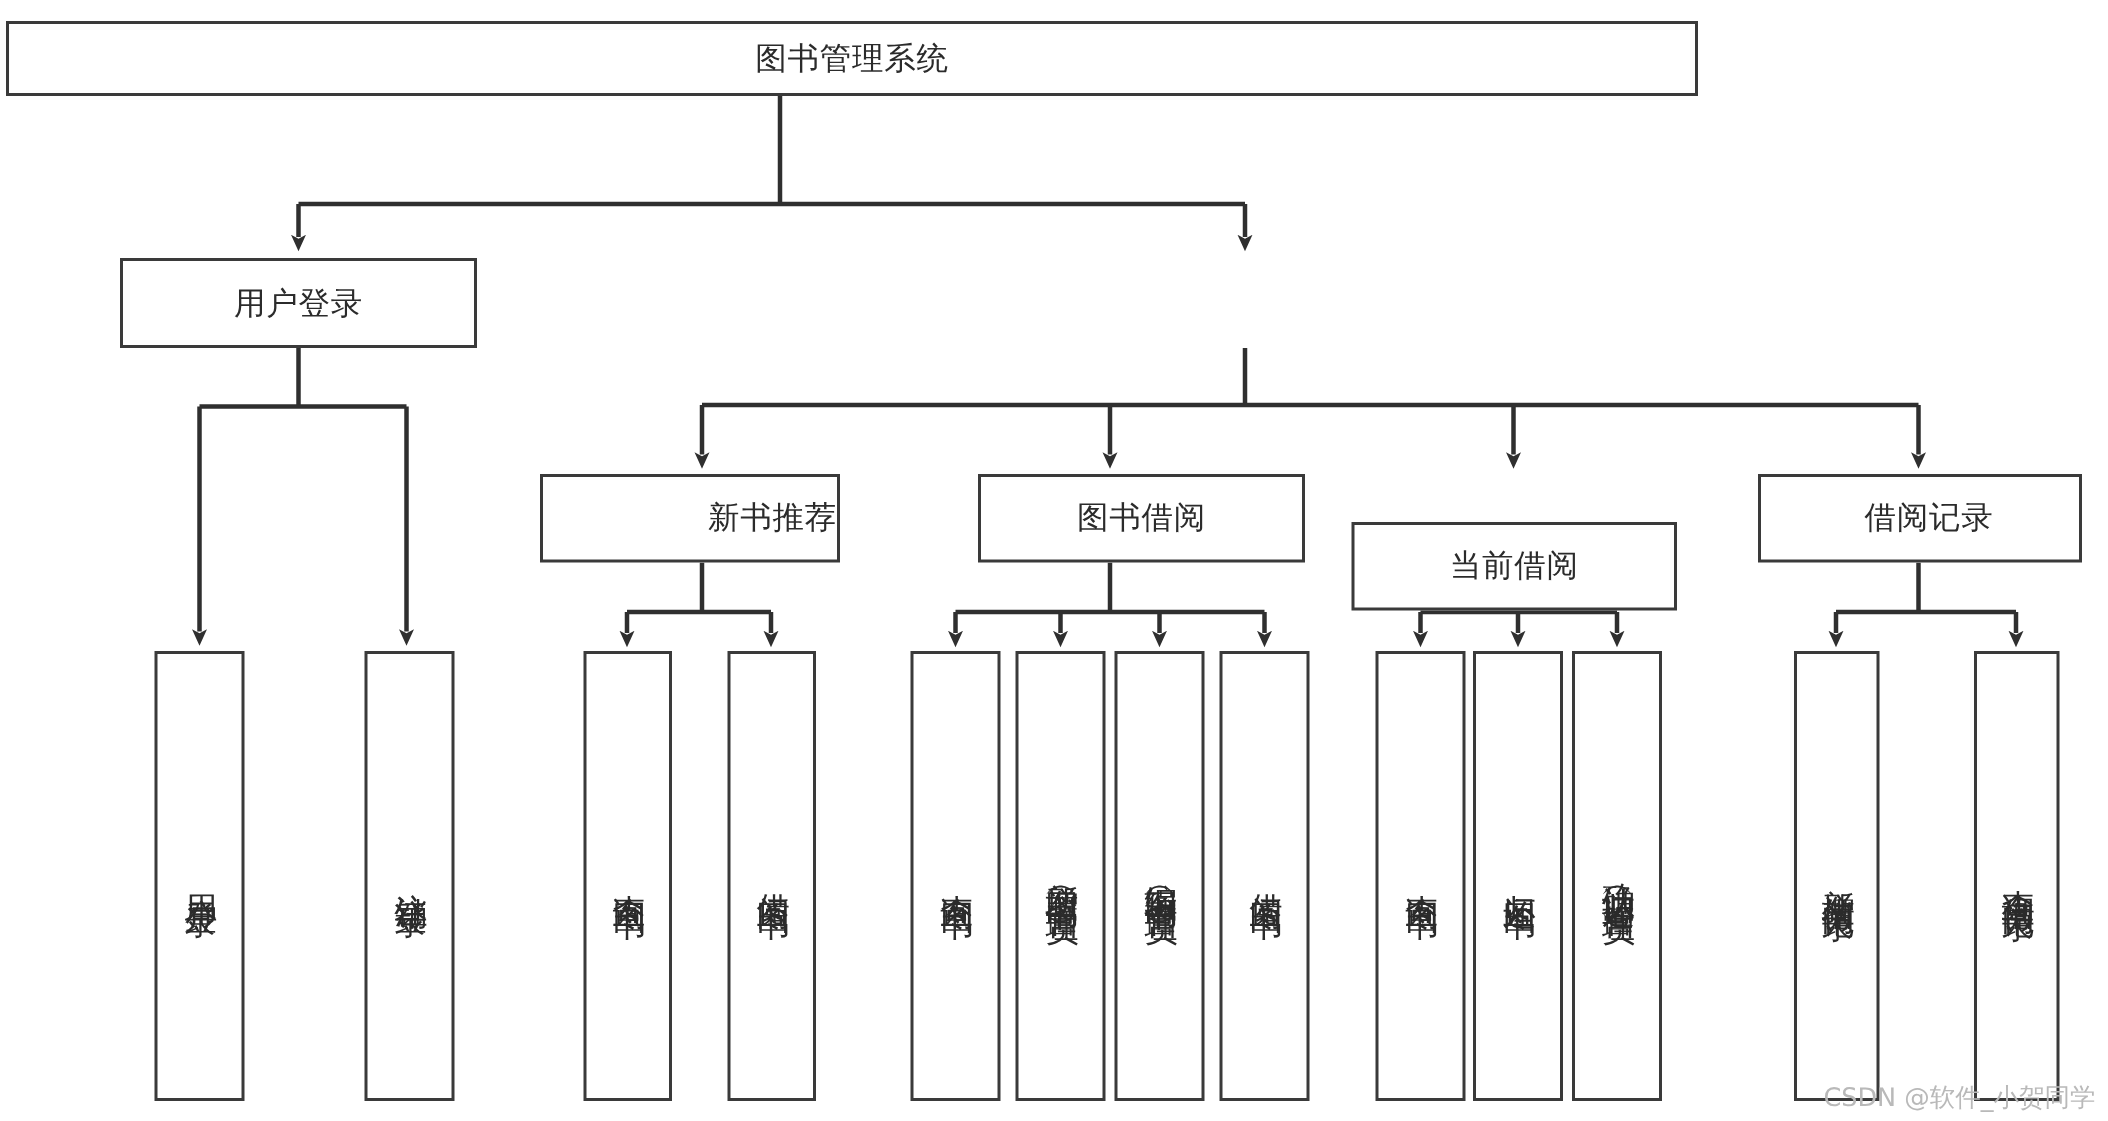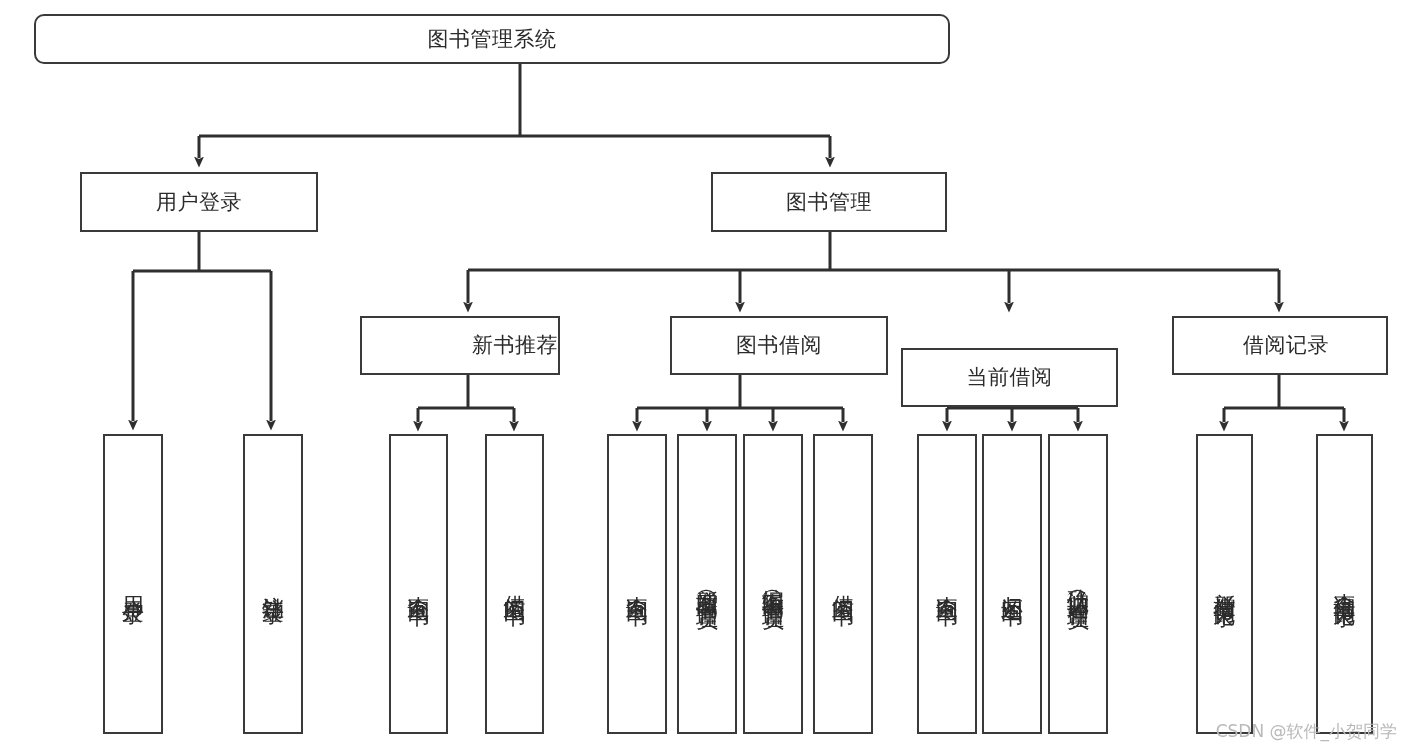--- a/index.html
+++ b/index.html
@@ -117,35 +117,32 @@
       <path d="M1012,408 L1012,422" marker-end="url(#arrow)"></path>
       <path d="M1078,408 L1078,422" marker-end="url(#arrow)"></path>
 
       <path d="M1279,375 L1279,408"></path>
       <path d="M1224,408 L1344,408"></path>
       <path d="M1224,408 L1224,422" marker-end="url(#arrow)"></path>
       <path d="M1344,408 L1344,422" marker-end="url(#arrow)"></path>
     </g>
   </svg>
 
-  <div class="node horiz" style="left:34px; top:14px; width:916px; height:50px;border-radius:10px;">
+  <div class="node horiz" style="left:4px; top:14px; width:1128px; height:50px;">
     <span class="label">图书管理系统</span>
   </div>
 
   <div class="node horiz" style="left:80px; top:172px; width:238px; height:60px;">
     <span class="label">用户登录</span>
   </div>
-  <div class="node horiz" style="left:711px; top:172px; width:236px; height:60px;">
-    <span class="label">图书管理</span>
-  </div>
 
   <div class="node horiz" style="left:360px; top:316px; width:200px; height:59px;justify-content:flex-end;">
     <span class="label">新书推荐</span>
   </div>
-  <div class="node horiz" style="left:670px; top:316px; width:218px; height:59px;">
+  <div class="node horiz" style="left:652px; top:316px; width:218px; height:59px;">
     <span class="label">图书借阅</span>
   </div>
   <div class="node horiz" style="left:901px; top:316px; width:217px; height:59px;margin-top:32px;">
     <span class="label">当前借阅</span>
   </div>
   <div class="node horiz" style="left:1172px; top:316px; width:216px; height:59px;padding-left:12px;">
     <span class="label">借阅记录</span>
   </div>
 
   <div class="node vert" style="left:103px; top:434px; width:60px; height:300px;">

